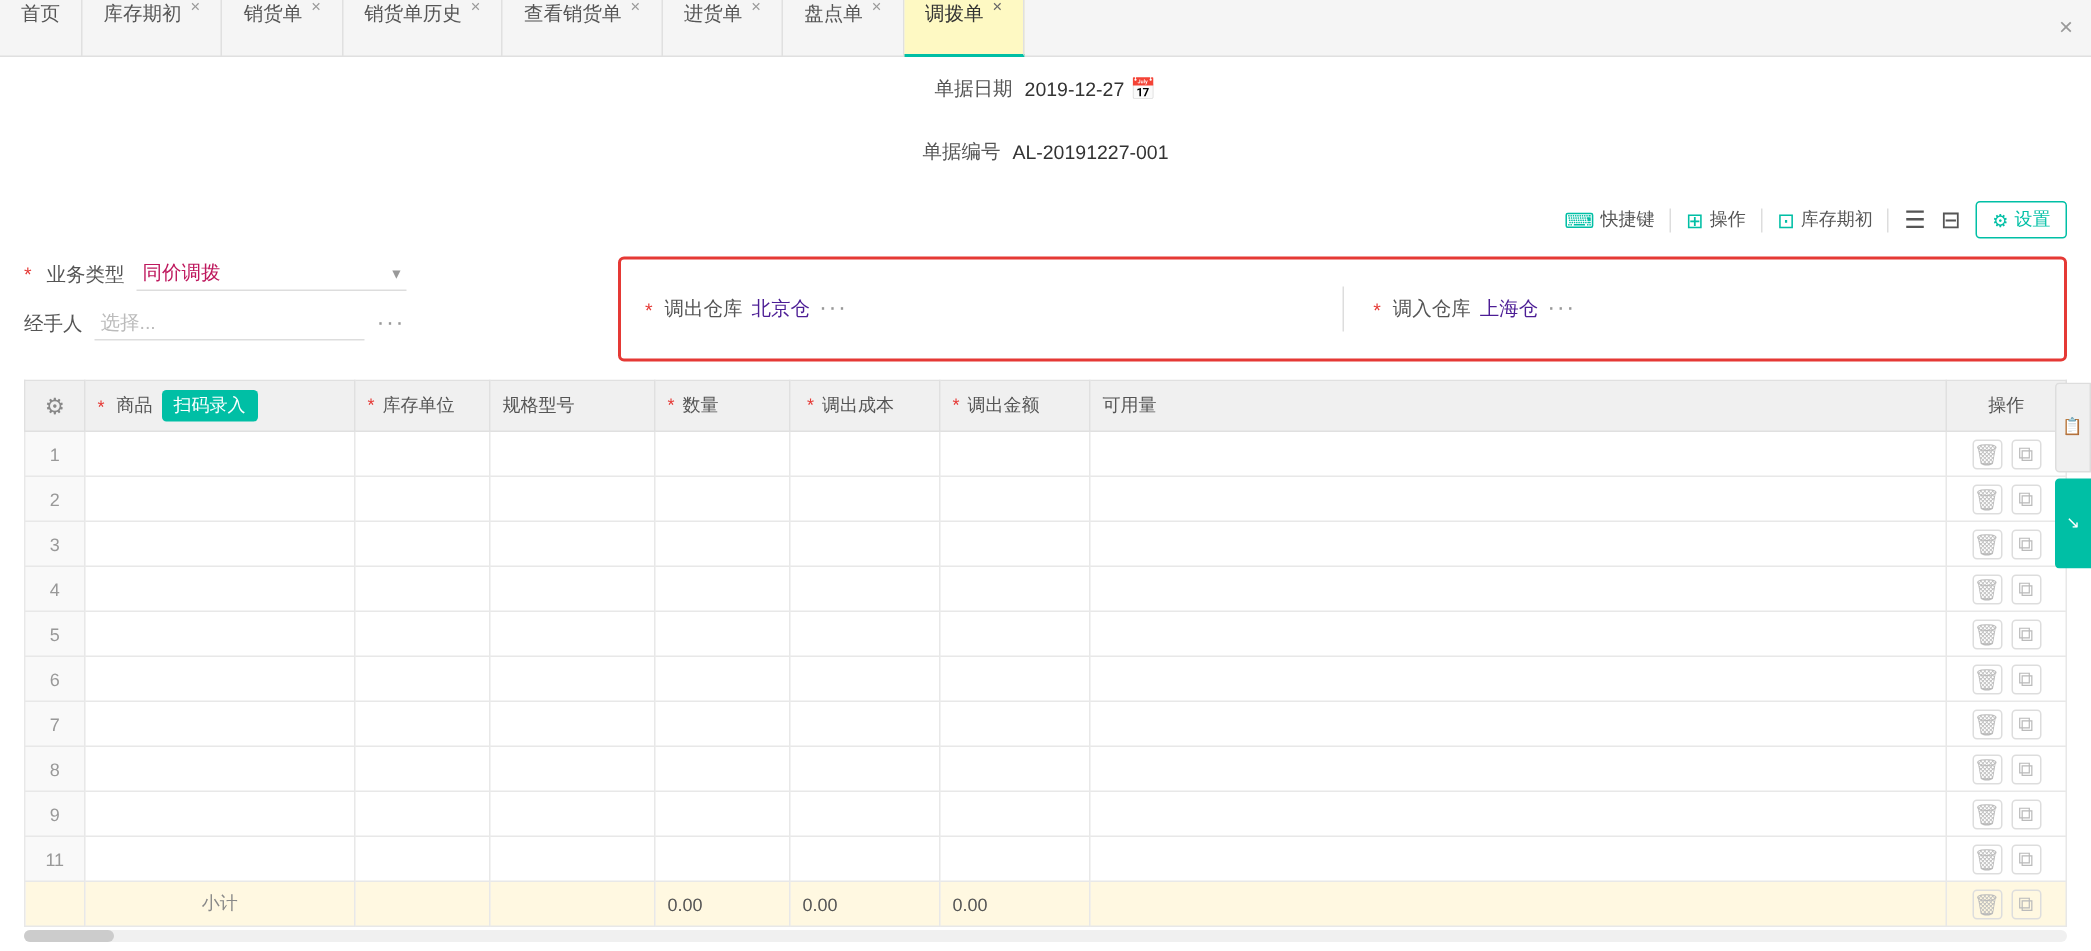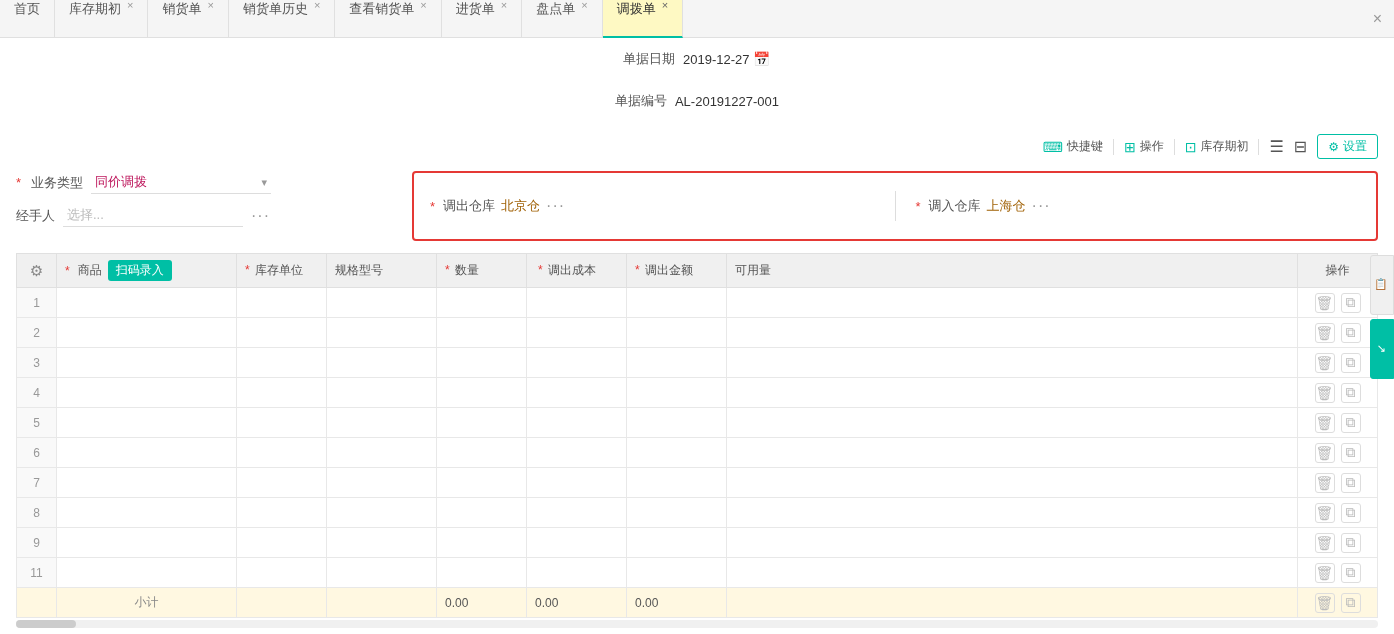--- a/index.html
+++ b/index.html
@@ -141,21 +141,21 @@
       position: relative;
       min-height: 70px;
     }
     .warehouse-field {
       display: flex;
       align-items: center;
       gap: 6px;
       flex: 1;
     }
     .required-star { color: #e53935; margin-right: 2px; }
-    .warehouse-name { color: #a16207; font-size: 13px; }
+    .warehouse-name { color: #4c1d95; font-size: 13px; }
     .dots-btn { color: #999; cursor: pointer; font-size: 16px; letter-spacing: 1px; }
     .warehouse-divider { width: 1px; height: 30px; background: #ddd; margin: 0 10px; }
 
     .form-row {
       display: flex;
       align-items: center;
       gap: 8px;
     }
     .form-row .required-star { color: #e53935; }
     .select-field {

